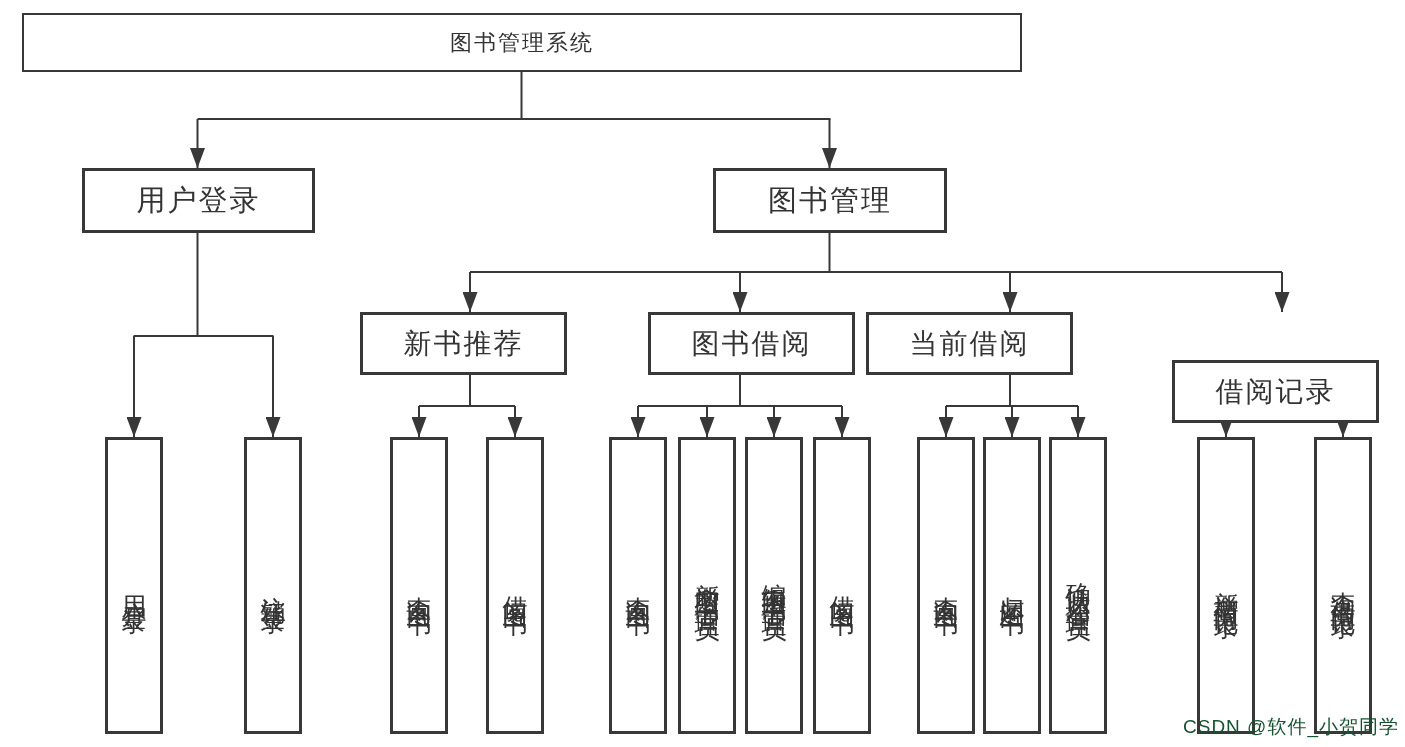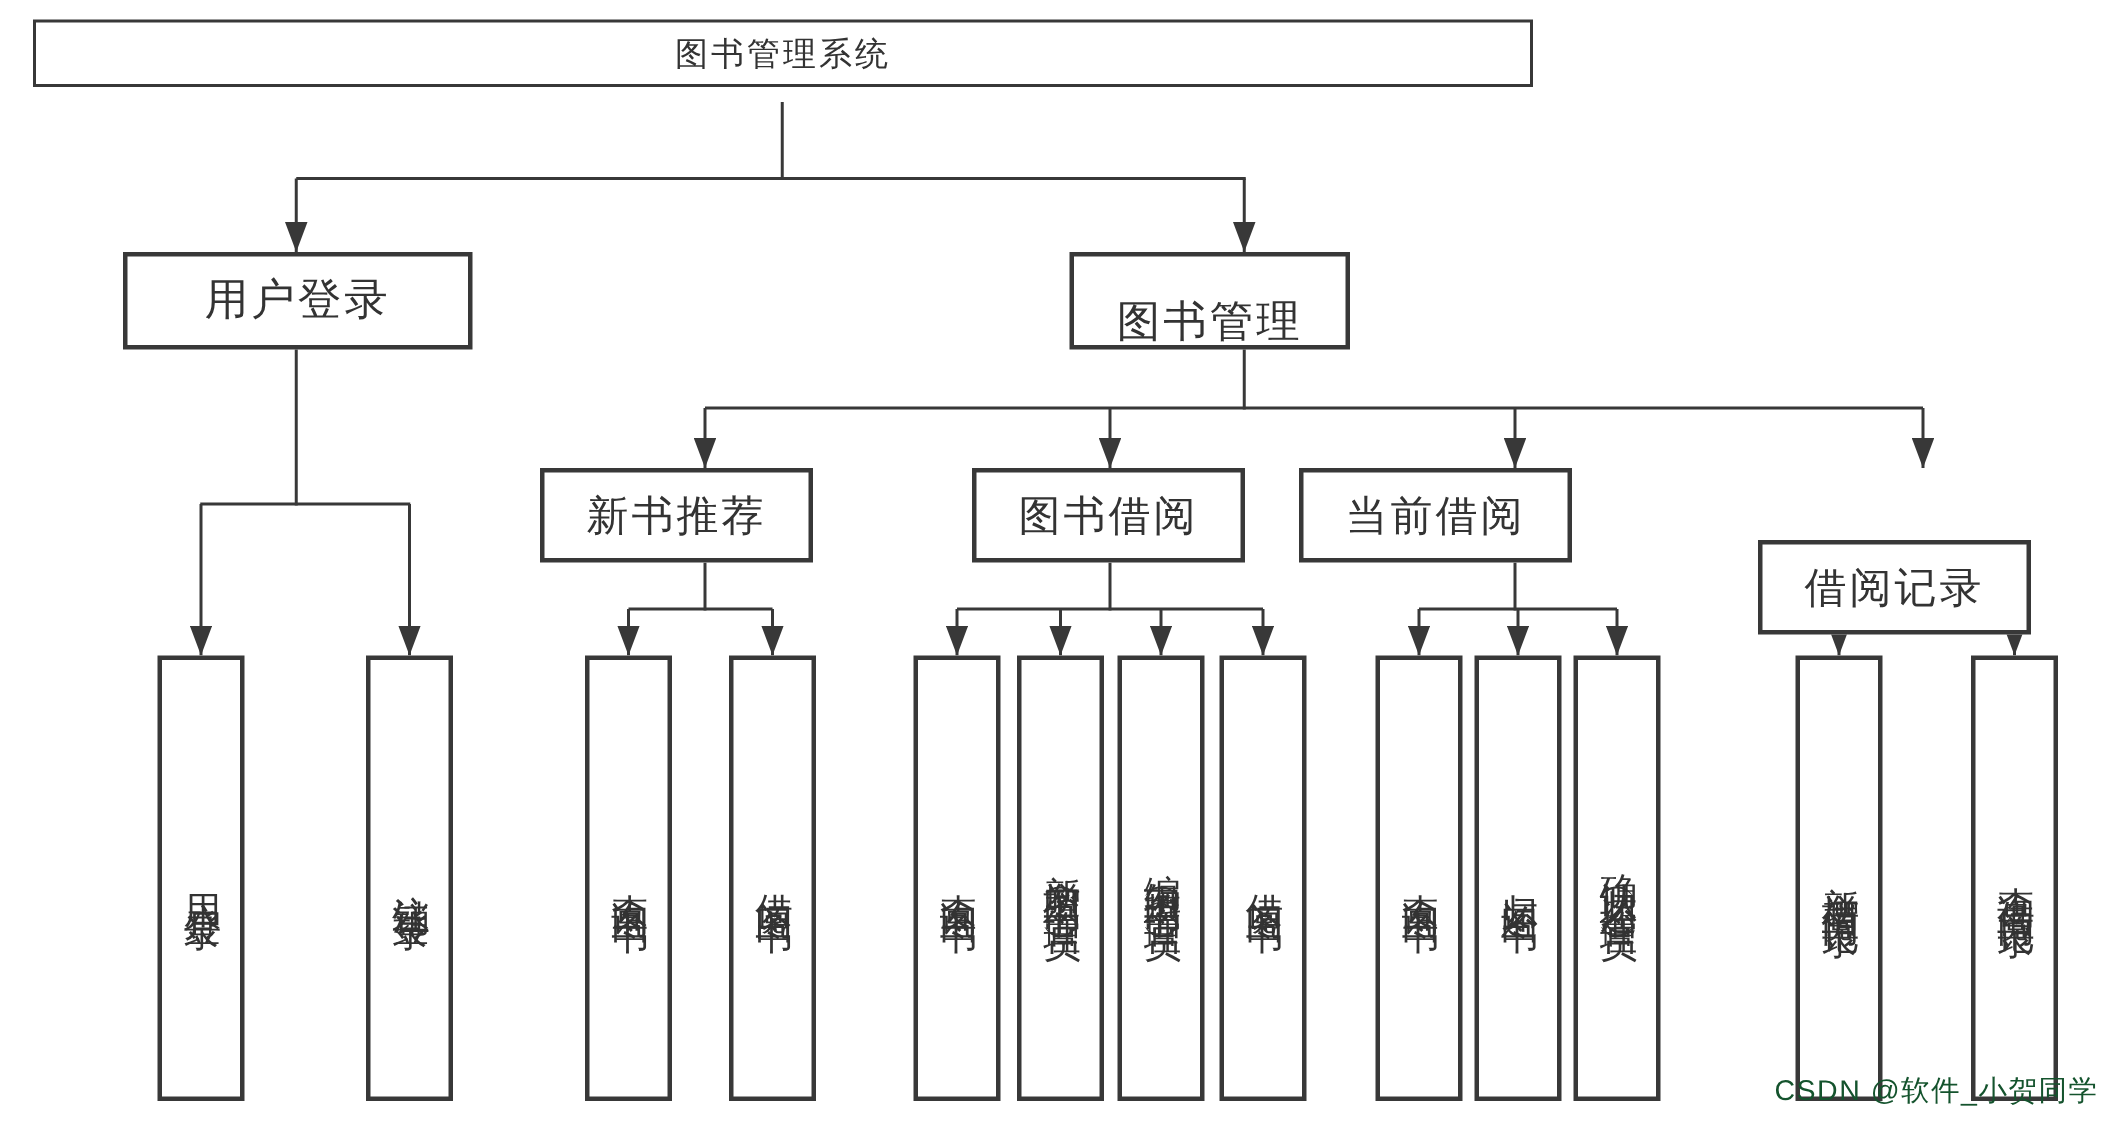--- a/index.html
+++ b/index.html
@@ -22,31 +22,31 @@
     background: #ffffff;
     border: 3px solid #383838;
     box-sizing: border-box;
     display: flex; align-items: center; justify-content: center;
     z-index: 2;
     color: #333333;
   }
   .node span { color: #333333; line-height: 1; white-space: nowrap; }
 
   
-  .root-box { left: 22px; top: 13px; width: 1000px; height: 45px; border-width: 2px; }
+  .root-box { left: 22px; top: 13px; width: 1000px; height: 59px; border-width: 2px; }
   .root-box span { font-size: 22px; letter-spacing: 2px; }
 
   
   .l2-box { top: 168px; height: 65px; }
   .l2-box span { font-size: 29px; letter-spacing: 2px; }
   .box-user-login { left: 82px;  width: 233px; }
-  .box-book-mgmt  { left: 713px; width: 187px; align-items: flex-end; }
-
-  
-  .l3-box { top: 312px; width: 182px; height: 63px; }
+  .box-book-mgmt  { left: 713px; width: 234px; }
+
+  
+  .l3-box { top: 312px; width: 207px; height: 63px; }
   .l3-box span { font-size: 28px; letter-spacing: 2px; }
   .box-l3-0 { left: 360px; }
   .box-l3-1 { left: 648px; }
   .box-l3-2 { left: 866px; }
   .box-l3-3 { left: 1172px; margin-top: 48px; }
 
   
   .leaf { top: 437px; width: 58px; height: 297px; }
   .leaf span {
     writing-mode: vertical-rl;

